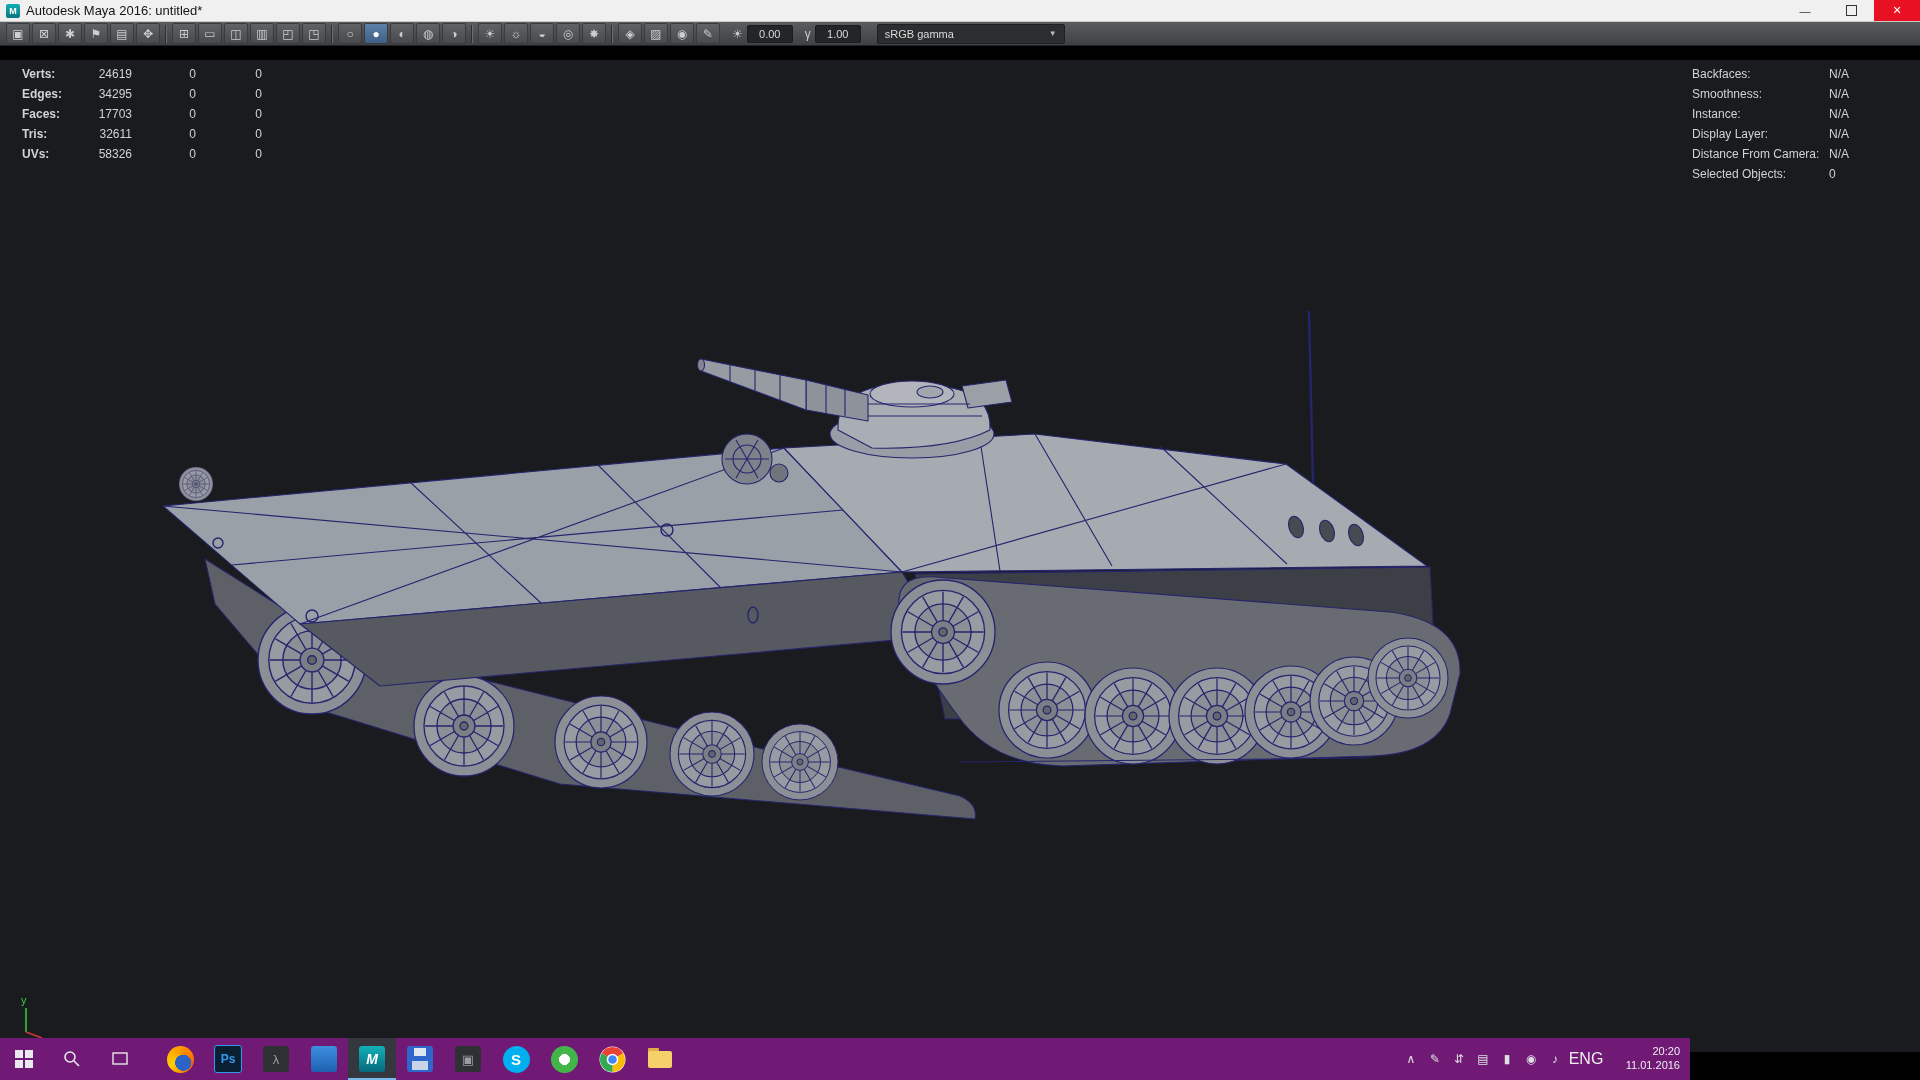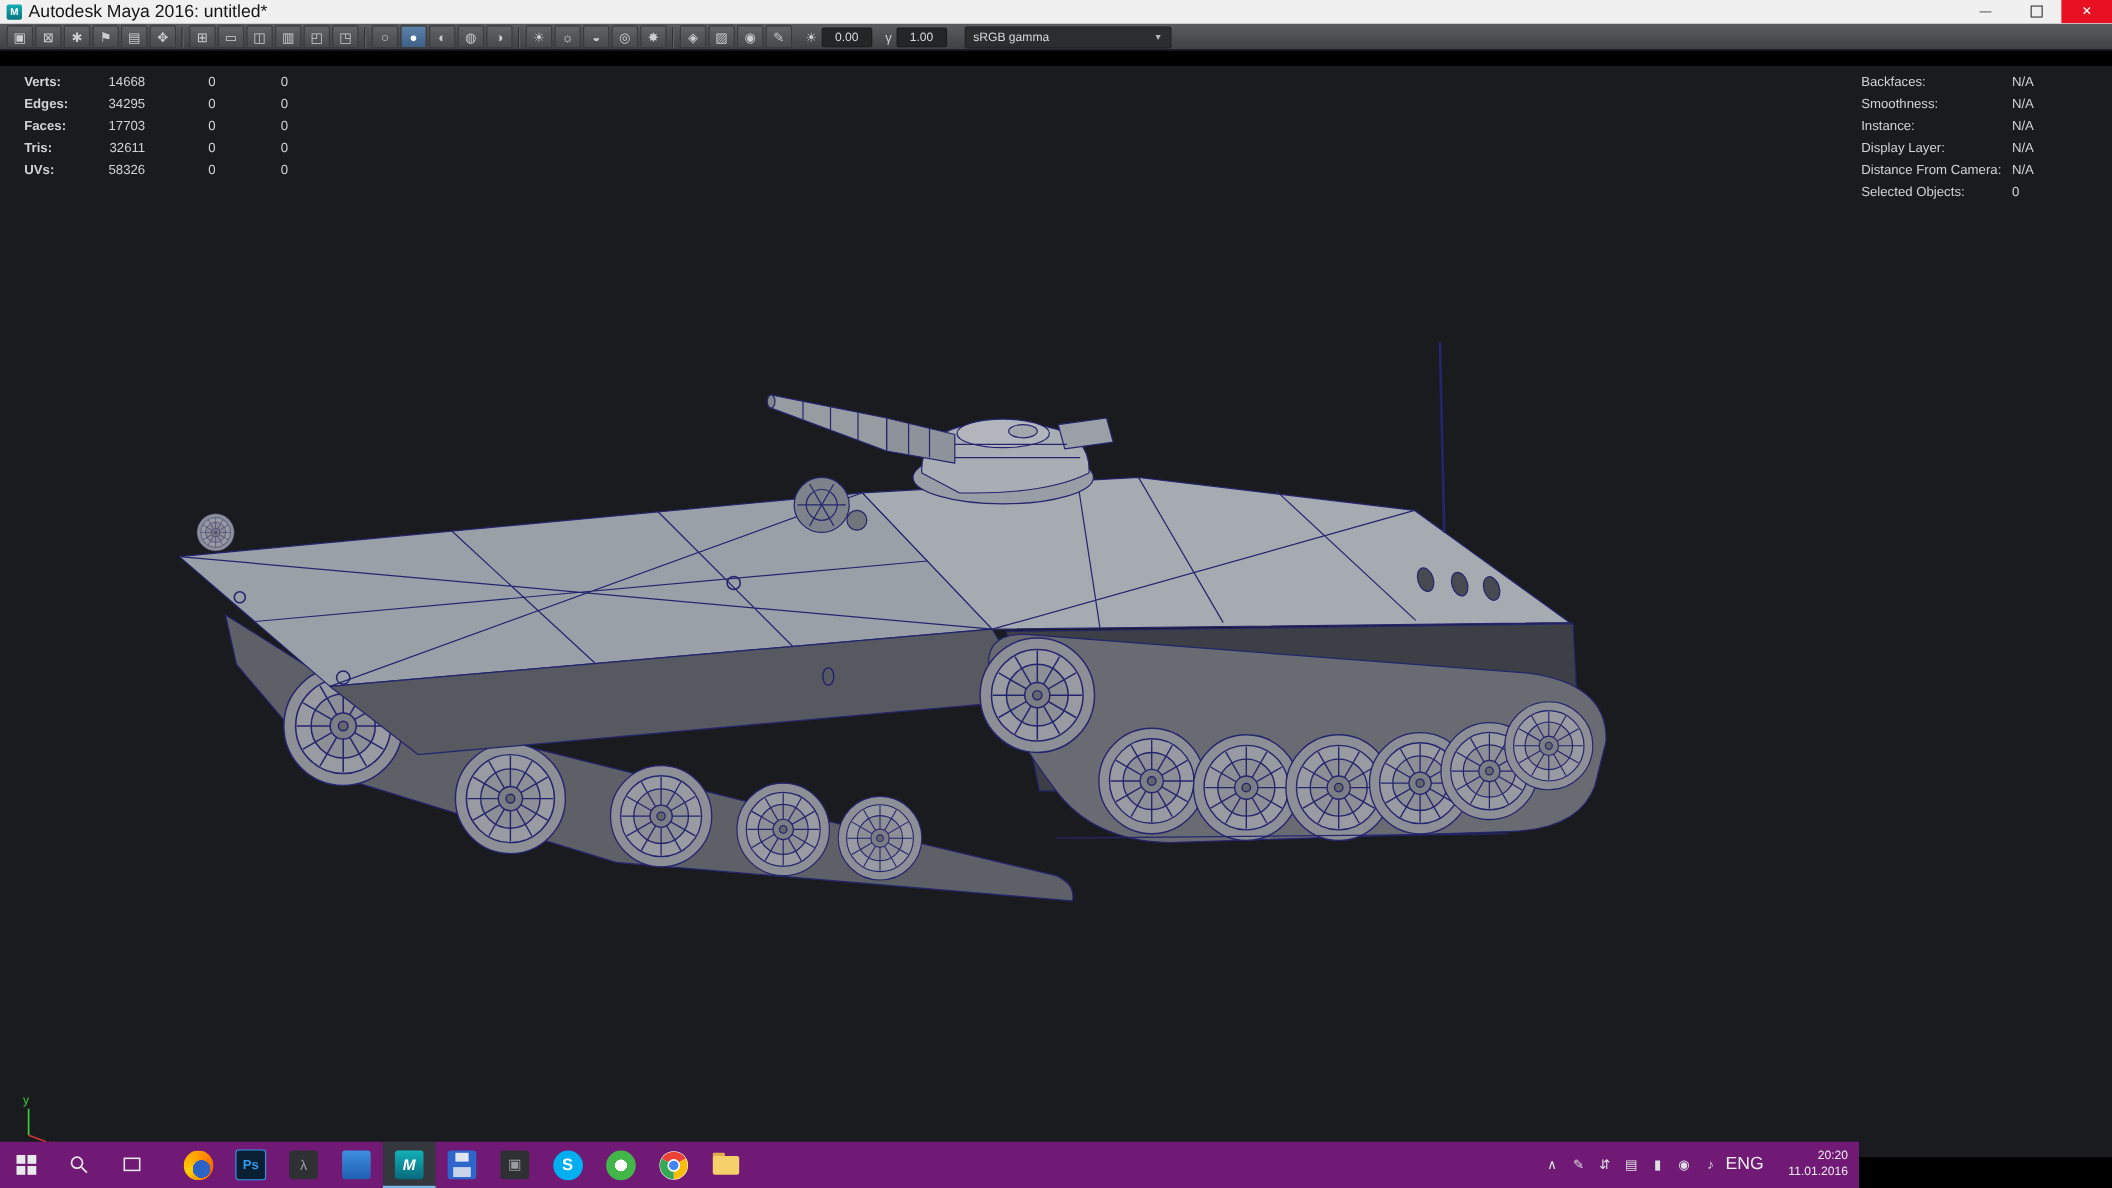--- a/index.html
+++ b/index.html
@@ -5,21 +5,21 @@
   html,body{margin:0;padding:0;background:#000;width:1920px;height:1080px;overflow:hidden;
     font-family:"Liberation Sans","DejaVu Sans",sans-serif;}
   .stage{position:relative;width:1920px;height:1080px;}
 
   
   .titlebar{position:absolute;top:0;left:0;width:1920px;height:22px;background:#f0f0f0;
     display:flex;align-items:center;z-index:6;border-bottom:1px solid #c9c9c9;box-sizing:border-box;}
   .tb-app-icon{width:14px;height:14px;margin:0 6px;border-radius:2px;
     background:linear-gradient(#12aeb4,#0a7580);color:#fff;font-size:9px;font-weight:bold;
     display:flex;align-items:center;justify-content:center;}
-  .tb-title{font-size:16px;color:#141414;}
+  .tb-title{font-size:13px;color:#141414;}
   .win-controls{margin-left:auto;display:flex;height:100%;}
   .win-btn{width:46px;height:100%;display:flex;align-items:center;justify-content:center;
     font-size:11px;color:#333;cursor:default;}
   .win-btn.max span{width:9px;height:9px;border:1px solid #333;display:block;}
   .win-btn.close{background:#e81123;color:#fff;}
 
   
   .toolbar{position:absolute;top:22px;left:0;width:1920px;height:24px;
     background:linear-gradient(#5a5c5f,#3e4043);border-bottom:1px solid #212224;
     display:flex;align-items:center;padding:0 6px;box-sizing:border-box;z-index:6;}
@@ -246,21 +246,21 @@
           <ellipse cx="753" cy="601" rx="5" ry="8"></ellipse>
           <circle cx="312" cy="602" r="6"></circle>
           <circle cx="218" cy="529" r="5"></circle>
           <use href="#wheel" transform="translate(196,470) scale(0.34)"></use>
         </g>
       </g>
     </svg>
 
     <div class="hud hud-left">
       <span class="lbl">Verts:</span>
-      <span class="num">14668</span>
+      <span class="num">24619</span>
       <span class="num">0</span>
       <span class="num">0</span>
       <span class="lbl">Edges:</span>
       <span class="num">34295</span>
       <span class="num">0</span>
       <span class="num">0</span>
       <span class="lbl">Faces:</span>
       <span class="num">17703</span>
       <span class="num">0</span>
       <span class="num">0</span>

